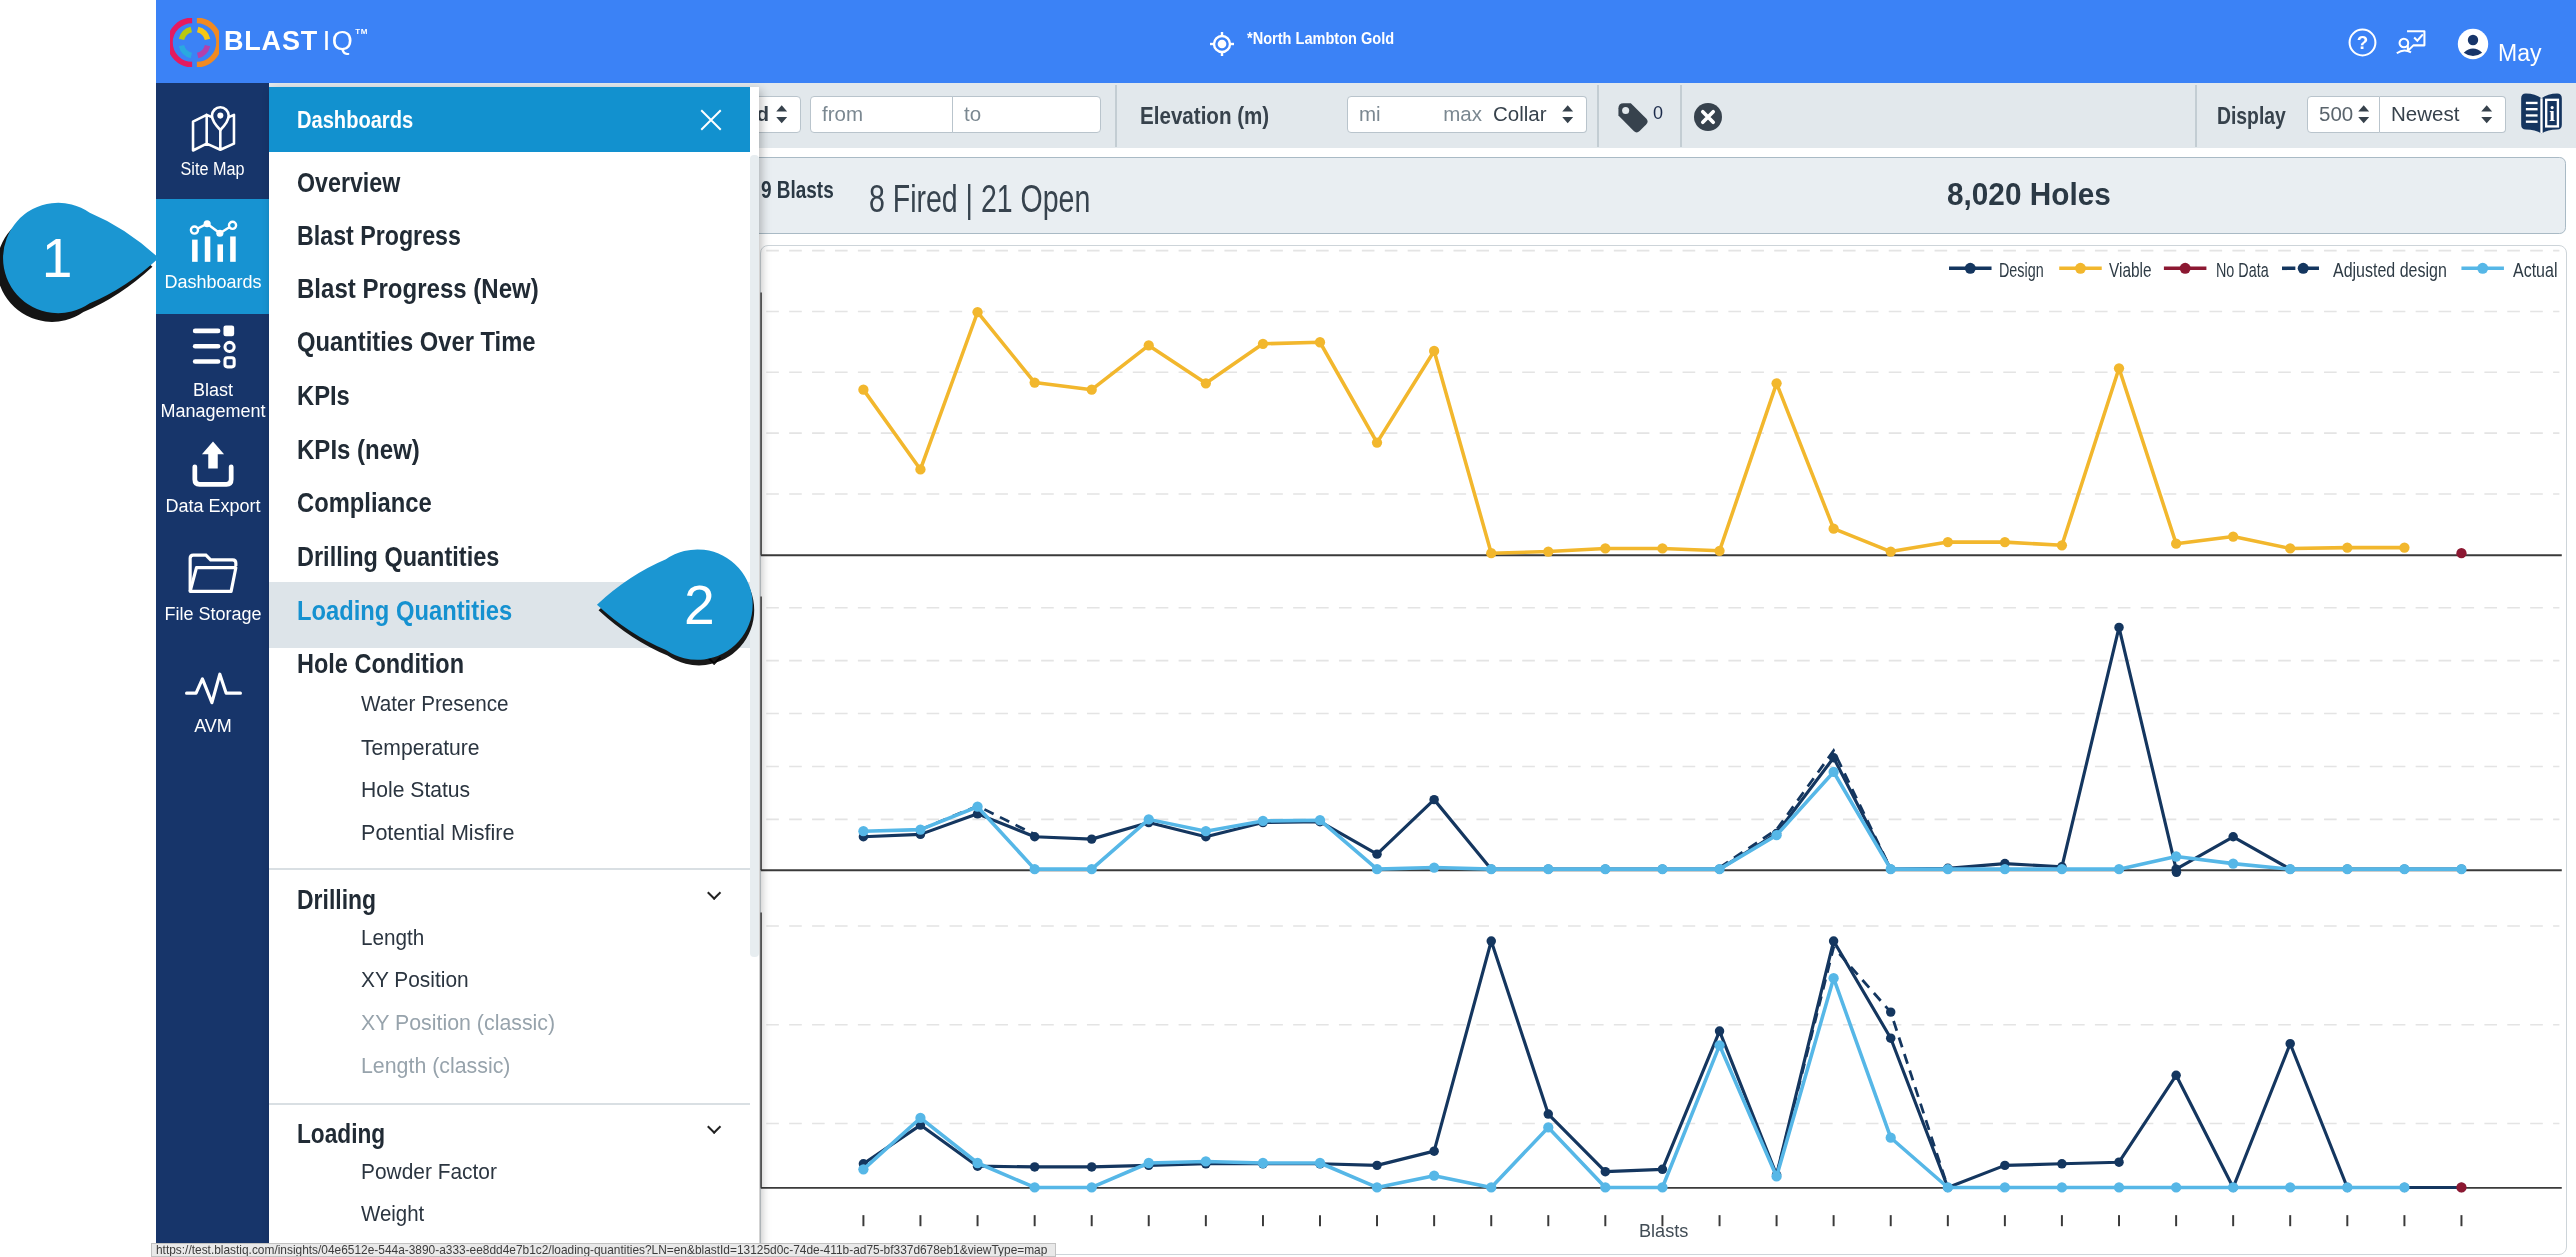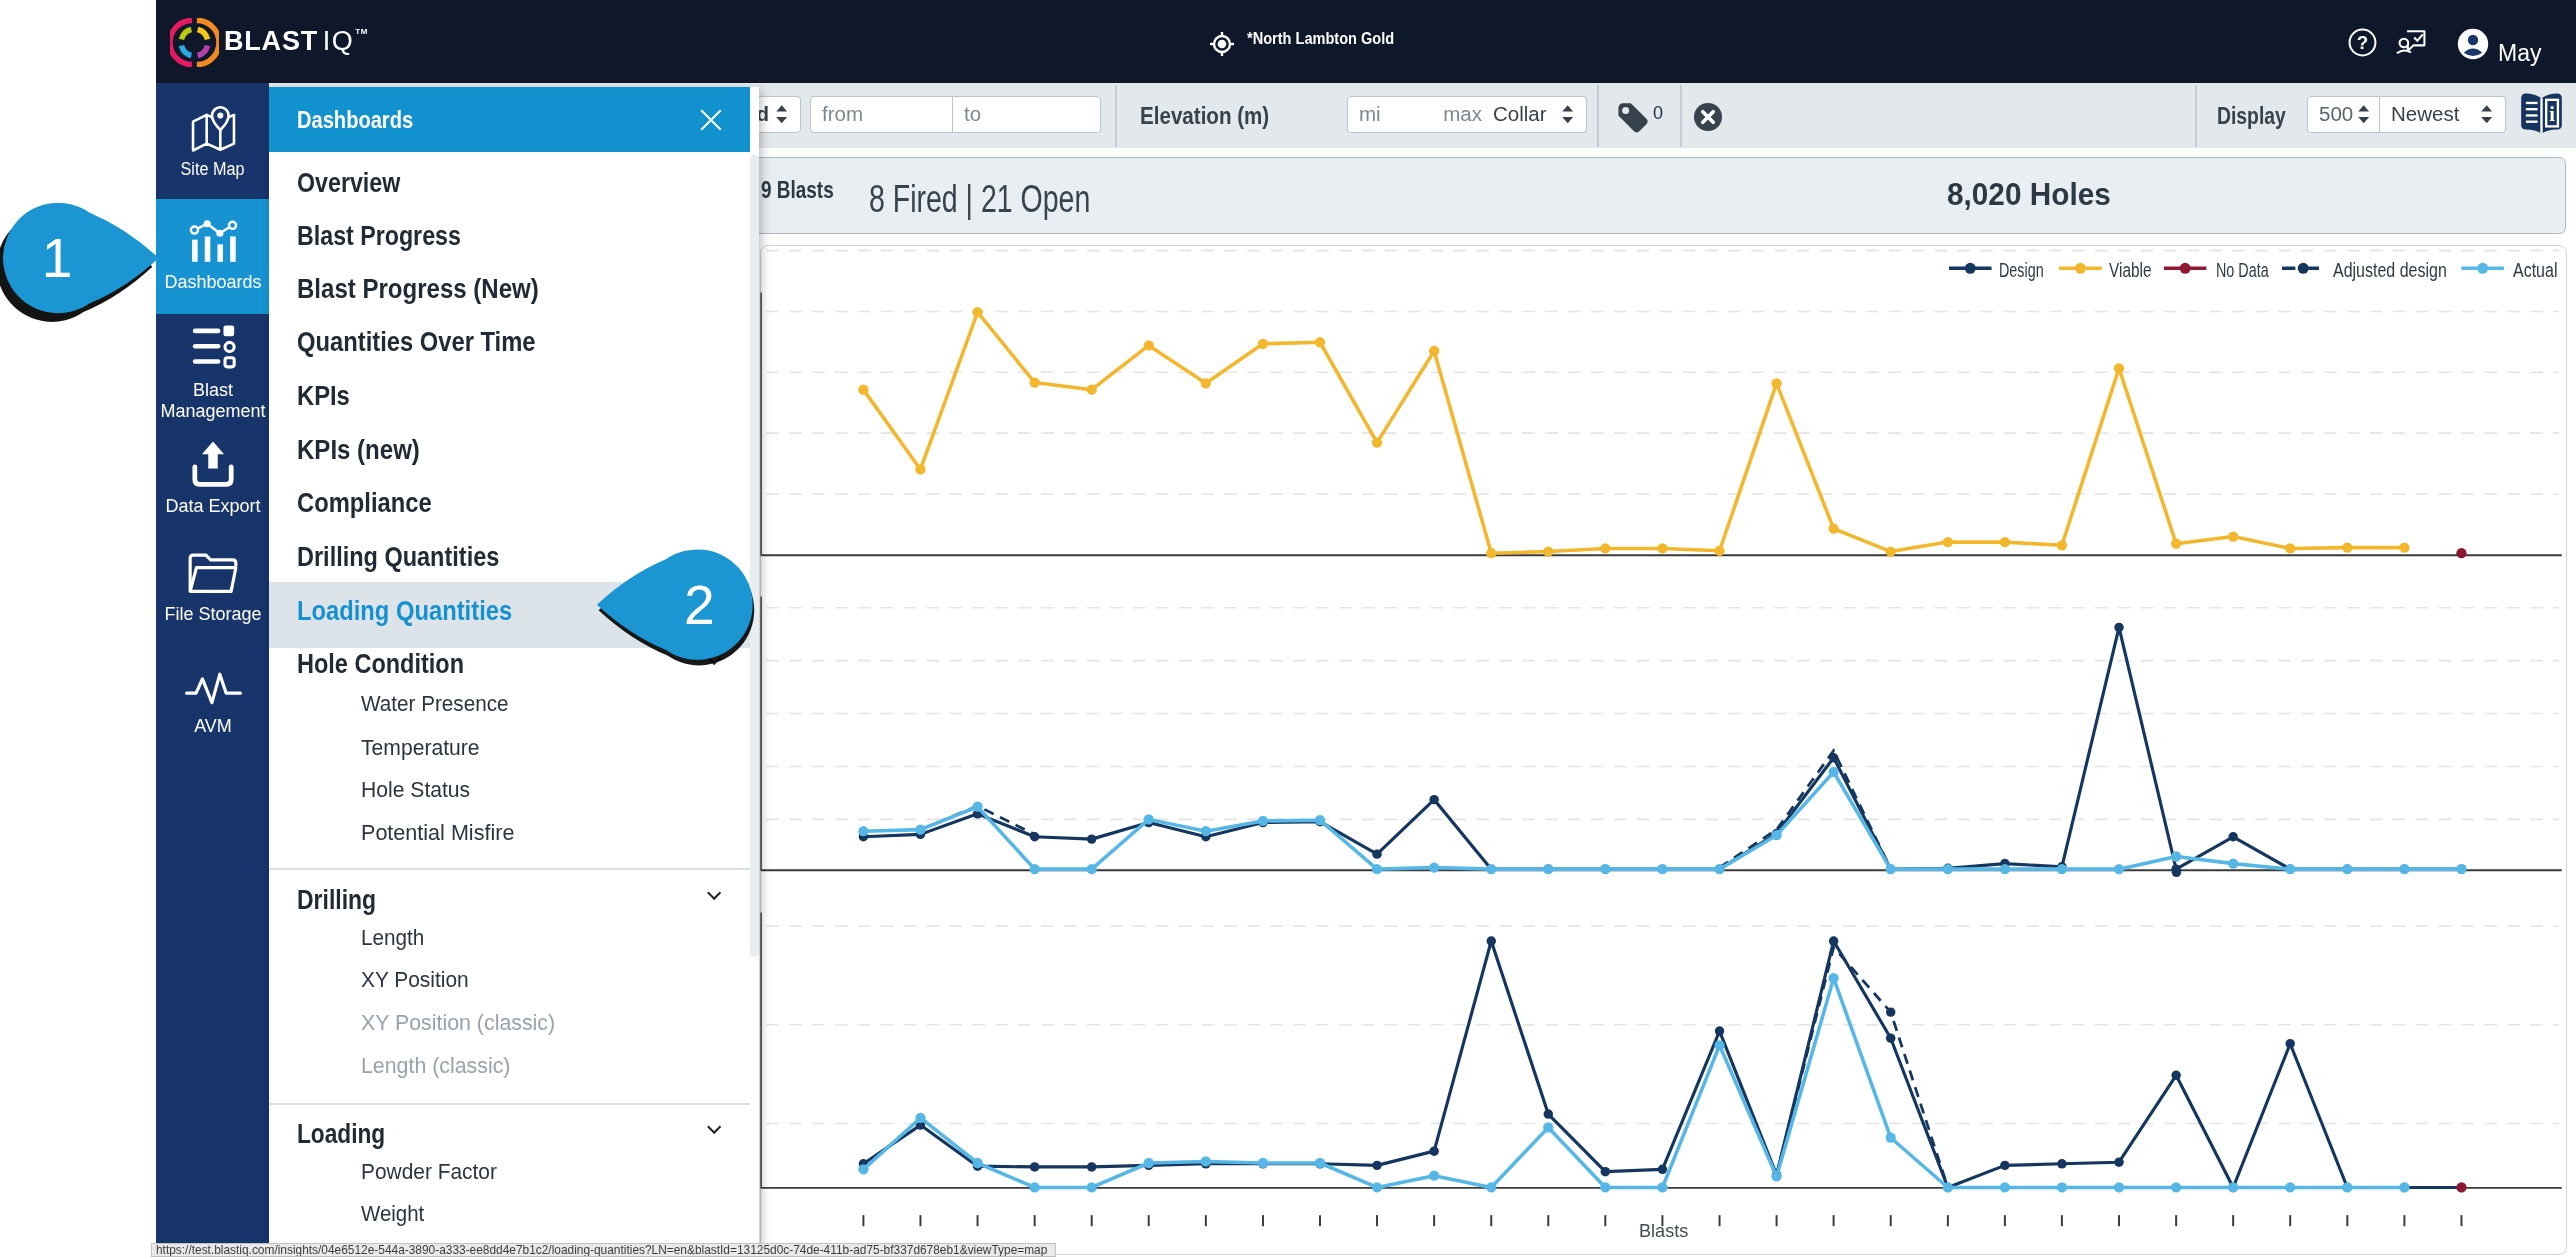--- a/index.html
+++ b/index.html
@@ -1,20 +1,20 @@
 <!DOCTYPE html>
 <html style="font-size:12.6px"><head>
 <meta charset="utf-8">
 <style>
   * { margin:0; padding:0; box-sizing:border-box; }
   html,body { width:2576px; height:1258px; background:#fff; font-family:"Liberation Sans", sans-serif; overflow:hidden; }
   .abs { position:absolute; }
   .sx { display:inline-block; transform-origin:0 50%; white-space:nowrap; }
   
-  #header { position:absolute; left:156px; top:0; width:2420px; height:83px; background:#0f172a; }
+  #header { position:absolute; left:156px; top:0; width:2420px; height:83px; background:#3b82f6; }
   #logo { position:absolute; left:14.2px; top:18px; }
   #logotxt { position:absolute; left:68px; top:26px; color:#fff; font-size:27px; font-weight:bold; letter-spacing:0.8px; }
   #logotxt .iq { font-weight:400; margin-left:4.7px; letter-spacing:1.6px; }
   #logotxt .tm { font-size:8px; vertical-align:16px; font-weight:bold; margin-left:0.8px;}
   #title { position:absolute; left:1091px; top:30px; color:#fff; font-size:16px; font-weight:bold; }
   
   #sidebar { position:absolute; left:156px; top:83px; width:114px; height:1175px; background:#17356a; }
   .sbitem { position:absolute; left:0; width:114px; text-align:center; color:#fff; }
   .sbitem .lbl { font-size:18px; margin-top:4px; line-height:20.5px; }
   .sbactive { position:absolute; left:0; top:116px; width:114px; height:115px; background:#1793d2; }

